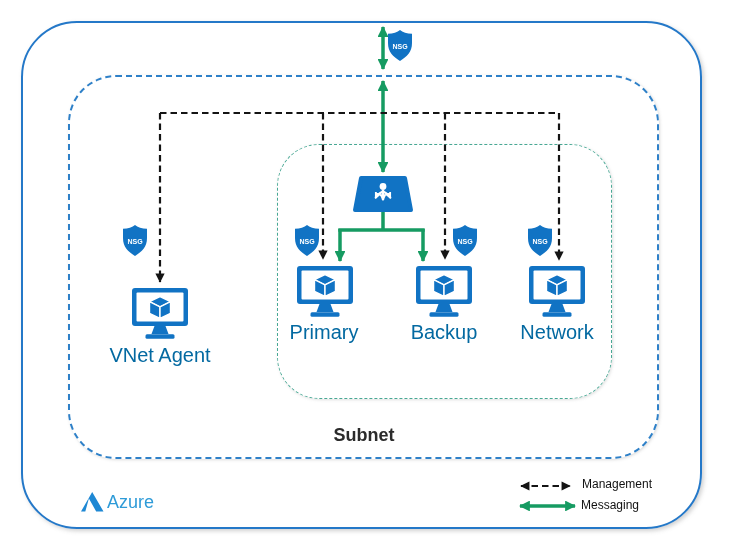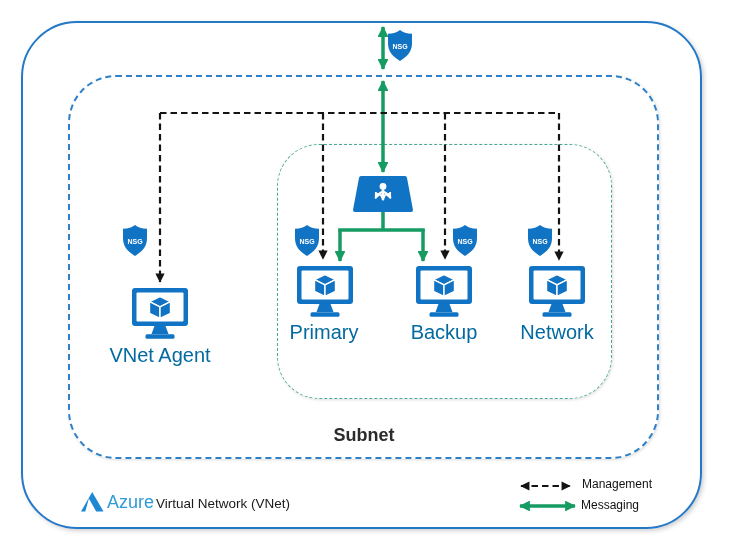--- a/index.html
+++ b/index.html
@@ -173,15 +173,14 @@
 
   <div class="abs lbl legend-lbl" style="left:582px;top:477px">Management</div>
   <div class="abs lbl legend-lbl" style="left:581px;top:498px">Messaging</div>
 
   <div class="abs" style="left:81px;top:492px">
     <svg width="23" height="20" viewBox="0 0 23 20">
         <path d="M11.2,0 L22.5,19.5 H15.2 L7.9,6.6 4.3,19.5 H0 Z" fill="#1E88D4"></path>
       </svg>
   </div>
   <div class="abs lbl azure-word" style="left:107px;top:492px">Azure</div>
-  <div class="abs lbl vnet-word" style="left:156px;top:496px">Virtual Network (VNet)</div>
 
 </div>
 
 </body></html>

